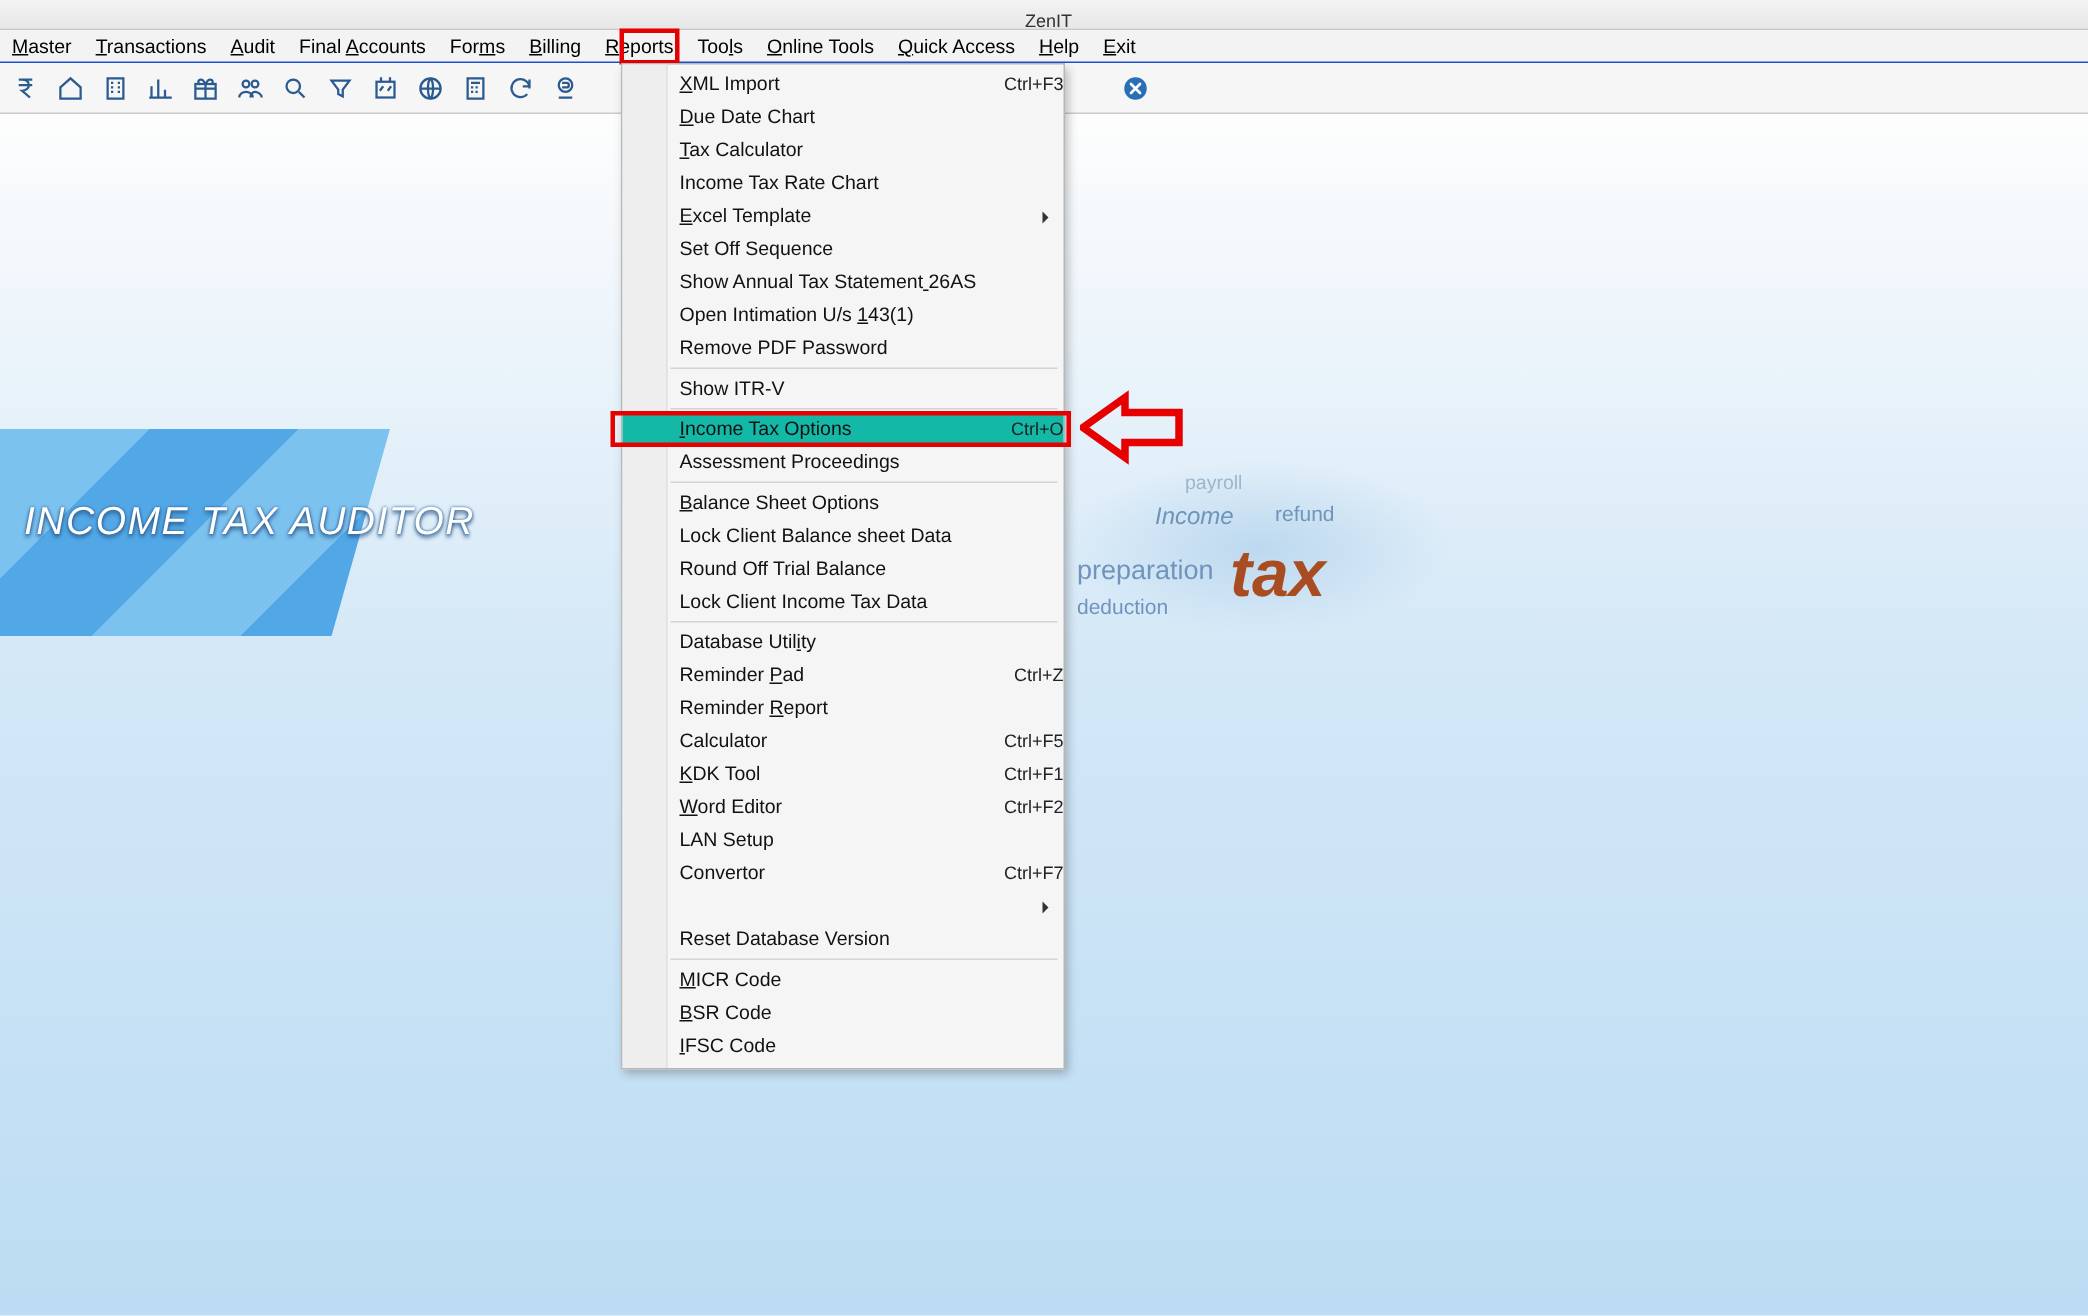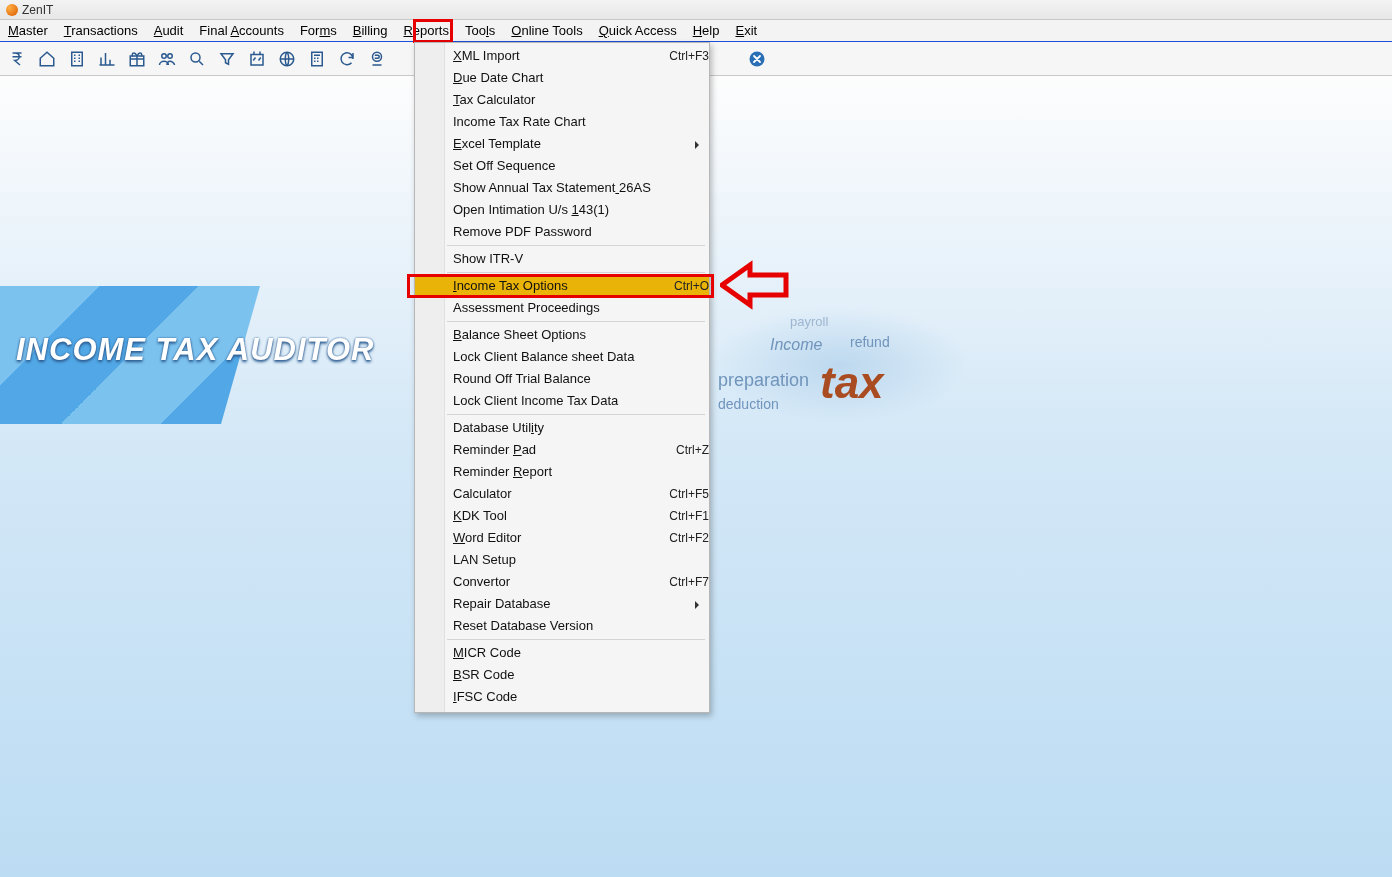--- a/index.html
+++ b/index.html
@@ -1,19 +1,19 @@
 <!DOCTYPE html>
 <html><head>
   <meta charset="utf-8">
   <style>
     * { margin:0; padding:0; box-sizing:border-box; font-family:"Segoe UI",Tahoma,Arial,sans-serif; }
     html,body { width:1392px; height:877px; overflow:hidden; background:#fff; }
 
     
-    .titlebar { height:20px; background:linear-gradient(#f3f3f3,#e7e7e7); border-bottom:1px solid #c8c8c8; font-size:12px; line-height:20px; padding-left:6px; color:#323232; display:flex; align-items:center; gap:4px; }
+    .titlebar { height:20px; background:linear-gradient(#f3f3f3,#e7e7e7); border-bottom:1px solid #c8c8c8; font-size:12px; line-height:20px; padding-left:6px; color:#323232; display:flex; align-items:center; gap:4px;flex-direction:column; }
     .app-icon { width:12px; height:12px; border-radius:50%; background:radial-gradient(circle at 30% 30%,#ffae42,#d95b00); display:inline-block; }
 
     
     .menubar { height:22px; background:#f3f3f3; border-bottom:1px solid #1d4ed8; display:flex; font-size:13px; align-items:stretch; }
     .menubar .menu-item { padding:0 8px; line-height:22px; color:#000; cursor:default; }
     .menubar .menu-item u { text-decoration:underline; }
 
     
     .toolbar { height:34px; background:#f6f6f6; border-bottom:1px solid #c9c9c9; display:flex; align-items:center; padding:0 4px; gap:4px; }
     .tb-btn { width:26px; height:26px; border:none; background:transparent; display:flex; align-items:center; justify-content:center; color:#2a5a8f; }
@@ -22,41 +22,41 @@
 
     
     .workspace { position:absolute; left:0; top:76px; right:0; bottom:0; background:linear-gradient(180deg,#fdfdfd 0%,#d4e8f7 45%,#bcdcf3 100%); overflow:hidden; }
 
     
     .banner-wrap { position:absolute; left:0; top:210px; width:100%; height:138px; }
     .bluepatch { position:absolute; left:0; top:0; width:260px; height:138px;
       background:linear-gradient(135deg,#7cc2ef 0 25%,#52a8e6 25% 50%,#7cc2ef 50% 75%,#52a8e6 75% 100%);
       clip-path:polygon(0 0,100% 0,85% 100%,0 100%);
     }
-    .banner-title { position:absolute; left:16px; top:46px; font-size:31px; font-weight:bold; color:#fff; text-shadow:0 2px 3px #2a5a8f,0 0 2px #2a5a8f; font-style:italic; letter-spacing:1px; }
+    .banner-title { position:absolute; left:16px; top:46px; font-size:26px; font-weight:normal; color:#fff; text-shadow:0 2px 3px #2a5a8f,0 0 2px #2a5a8f; font-style:italic; letter-spacing:1px; }
     .collage { position:absolute; left:710px; top:20px; width:260px; height:118px; font-family:Georgia,serif; color:#2c5386; overflow:hidden;
       background:
         radial-gradient(ellipse at 50% 50%, rgba(168,203,232,.6), rgba(255,255,255,0) 70%);
     }
     .collage .big { position:absolute; left:110px; top:52px; font-size:44px; color:#a94c21; font-weight:bold; font-style:italic; }
     .collage .w1 { position:absolute; left:8px;  top:64px; font-size:18px; color:#7094bb; }
     .collage .w2 { position:absolute; left:8px;  top:90px; font-size:14px; color:#7094bb; }
     .collage .w3 { position:absolute; left:60px; top:30px; font-size:16px; color:#7094bb; font-style:italic;}
     .collage .w4 { position:absolute; left:140px;top:28px; font-size:14px; color:#7094bb; }
     .collage .w5 { position:absolute; left:80px; top:8px;  font-size:13px; color:#9db6d0; }
     .collage .w6 { position:absolute; left:120px;top:100px;font-size:11px; color:#9db6d0;margin-top:27px; }
 
     
     .dropdown { position:absolute; left:414px; top:42px; width:296px; background:#f5f5f5; border:1px solid #b7b7b7; box-shadow:2px 3px 6px rgba(0,0,0,.25); font-size:13px; padding:2px 0 4px; }
     .dropdown .iconcol { position:absolute; left:0; top:0; bottom:0; width:30px; background:#eee; border-right:1px solid #e0e0e0; }
     .dd-item { position:relative; height:22px; line-height:22px; padding-left:38px; padding-right:0; color:#111; cursor:default; display:flex; }
     .dd-item .lbl { flex:1; }
     .dd-item .sc  { color:#222; font-size:12px; }
     .dd-item .arrow { position:absolute; right:10px; top:8px; border-left:4px solid #333; border-top:4px solid transparent; border-bottom:4px solid transparent; }
-    .dd-item.hover { background:#eab308;align-items:center; }
+    .dd-item.hover { background:#14b8a6;align-items:center; }
     .dd-sep { height:1px; margin:2px 4px 2px 32px; background:#d4d4d4; }
 
     
     .hl-tools { position:absolute; left:413px; top:19px; width:40px; height:24px; border:3px solid #e60000; pointer-events:none; }
     .hl-row { position:absolute; left:407px; top:274px; width:307px; height:24px; border:3px solid #e60000; pointer-events:none; z-index:50; }
     .arrow-big { position:absolute; left:720px; top:259px; width:70px; height:52px; z-index:50; }
     .arrow-big svg { width:70px; height:52px; }
 
     u { text-decoration:underline; }
   </style>
@@ -264,21 +264,20 @@
       <span class="sc">Ctrl+F2</span>
     </div>
     <div class="dd-item">
       <span class="lbl">LAN Setup</span>
     </div>
     <div class="dd-item">
       <span class="lbl">Convertor</span>
       <span class="sc">Ctrl+F7</span>
     </div>
     <div class="dd-item">
-      <span class="lbl">Repair Database</span>
       <span class="arrow"></span>
     </div>
     <div class="dd-item">
       <span class="lbl">Reset Database Version</span>
     </div>
     <div class="dd-sep"></div>
     <div class="dd-item">
       <span class="lbl"><u>M</u>ICR Code</span>
     </div>
     <div class="dd-item">

